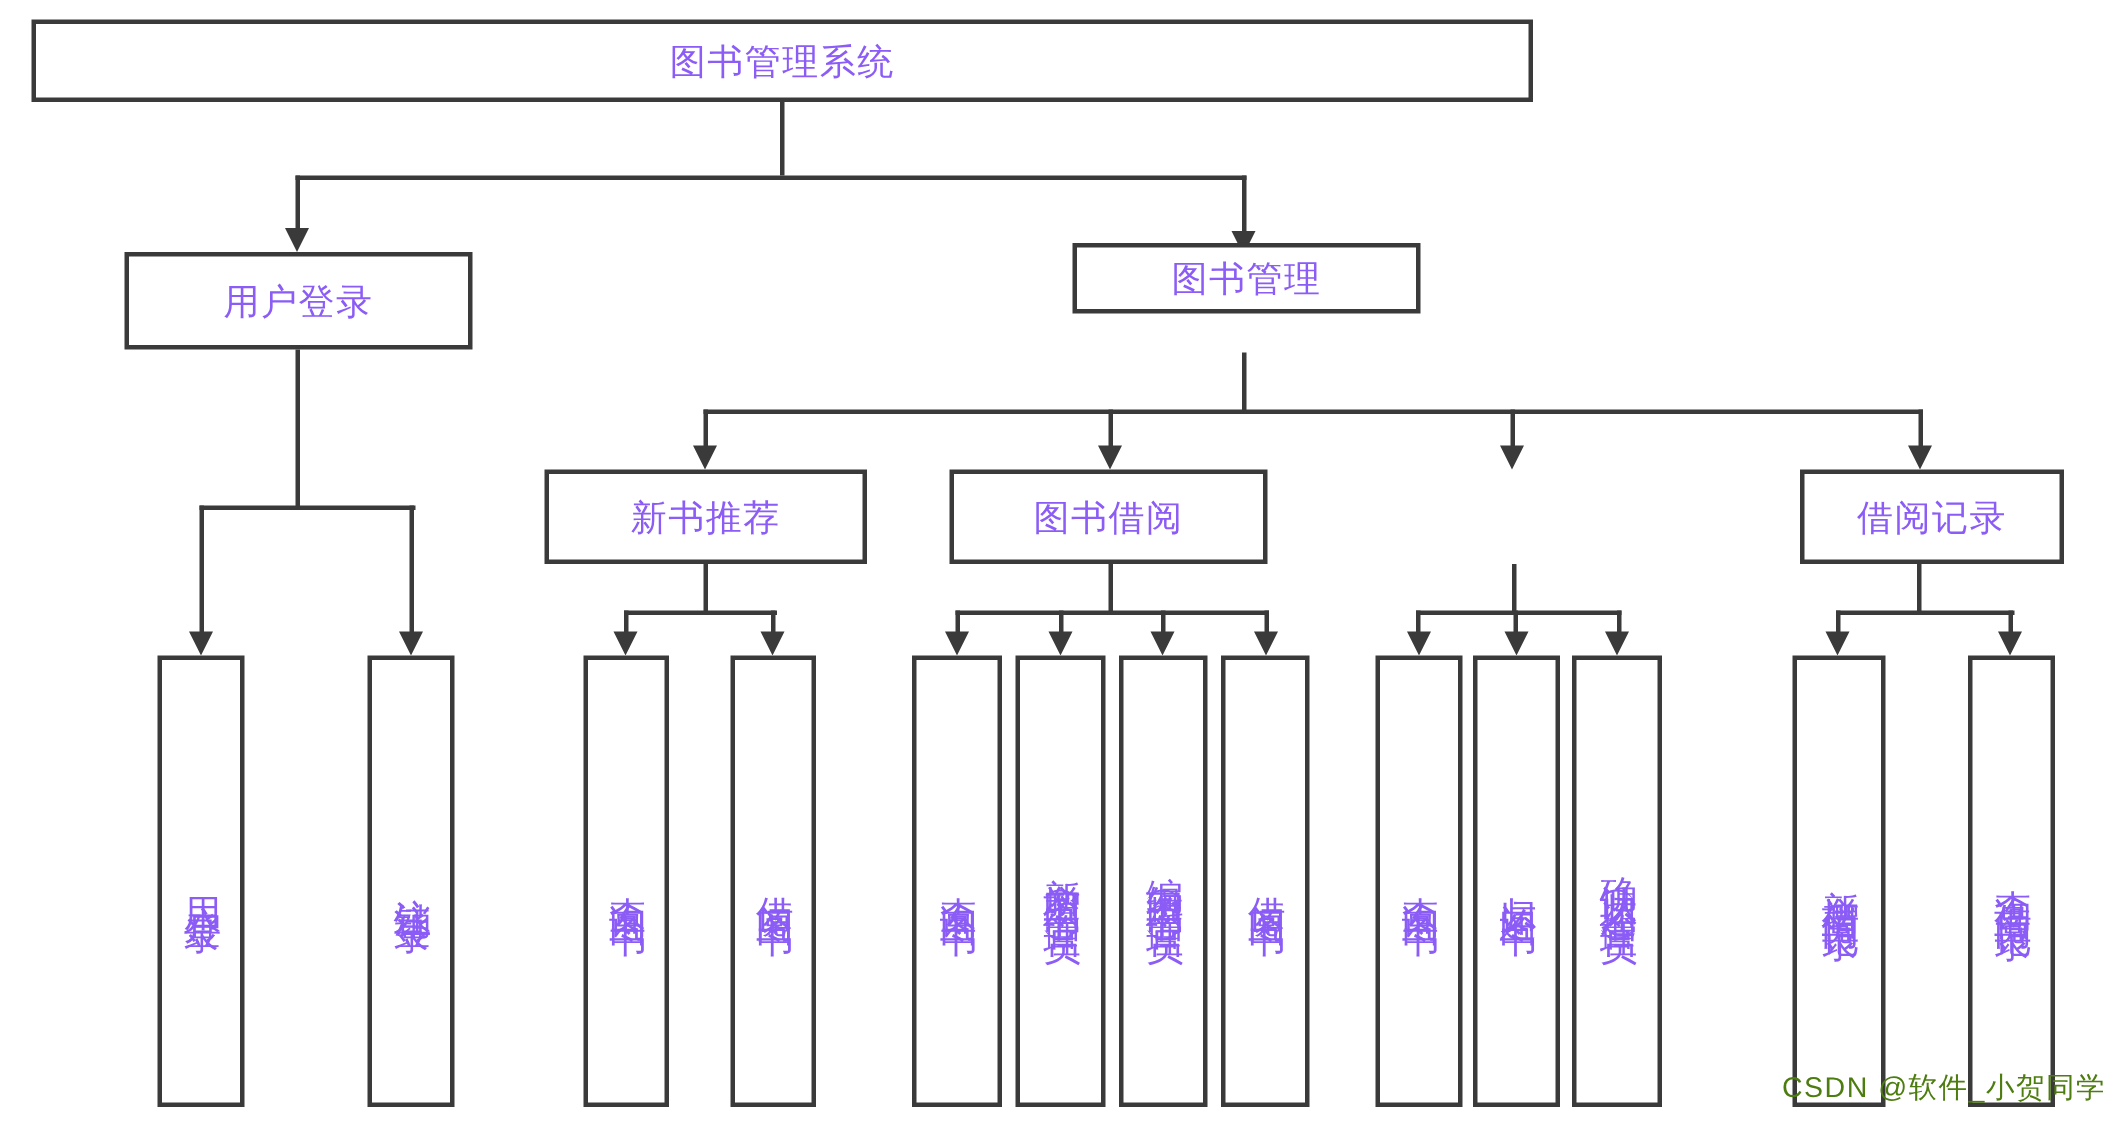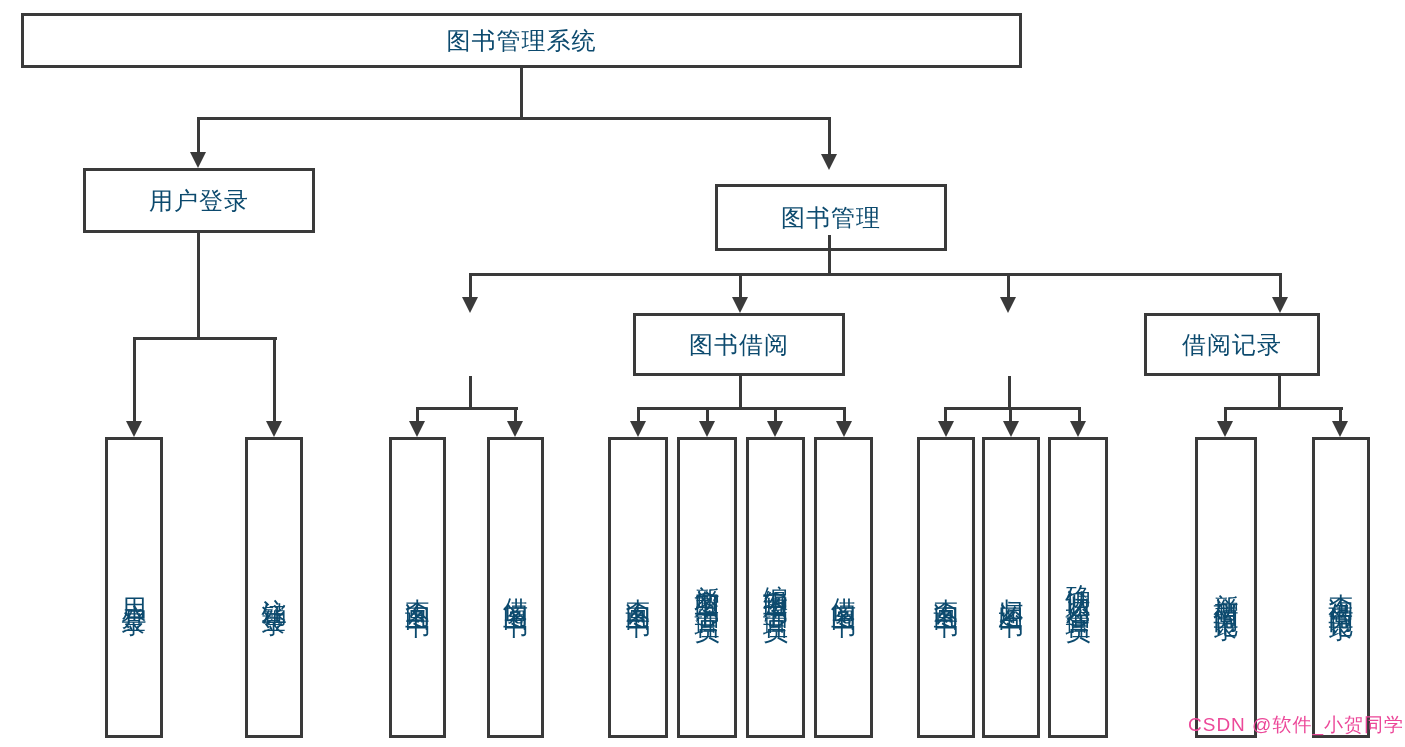--- a/index.html
+++ b/index.html
@@ -8,21 +8,21 @@
     width:1405px;height:747px;
     background:#ffffff;
     font-family:"Liberation Sans","DejaVu Sans",sans-serif;
     overflow:hidden;
   }
   .box{
     position:absolute;
     box-sizing:border-box;
     border:3px solid #3a3a3a;
     background:#ffffff;
-    color:#0c4a6e;
+    color:#8b5cf6;
     display:flex;
     align-items:center;
     justify-content:center;
     font-size:24px;
     letter-spacing:1px;
     text-align:center;
   }
   .vbox{
     writing-mode:vertical-rl;
     text-orientation:mixed;
@@ -35,63 +35,64 @@
   .ar{
     position:absolute;width:0;height:0;
     border-left:8px solid transparent;
     border-right:8px solid transparent;
     border-top:16px solid #3a3a3a;
   }
   .watermark{
     position:absolute;
     left:1188px;top:712px;
     font-size:19px;
-    color:#ec4899;
+    color:#4d7c0f;
     letter-spacing:1px;
     white-space:nowrap;
     z-index:5;
   }
 </style>
 </head>
 <body>
 
 <div class="canvas">
 
   <div class="box" style="left:21px;top:13px;width:1001px;height:55px">图书管理系统</div>
 
   <div class="vl" style="left:520px;top:68px;height:49px"></div>
   <div class="hl" style="left:197px;top:117px;width:634px"></div>
   <div class="vl" style="left:197px;top:117px;height:38px"></div>
   <div class="vl" style="left:828px;top:117px;height:38px"></div>
   <div class="ar" style="left:190px;top:152px"></div>
   <div class="ar" style="left:821px;top:154px"></div>
 
   <div class="box" style="left:83px;top:168px;width:232px;height:65px">用户登录</div>
-  <div class="box" style="left:715px;top:184px;width:232px;height:67px">图书管理</div>
+  <div class="box" style="left:715px;top:162px;width:232px;height:47px">图书管理</div>
 
   <div class="vl" style="left:197px;top:233px;height:106px"></div>
   <div class="hl" style="left:133px;top:337px;width:144px"></div>
   <div class="vl" style="left:133px;top:337px;height:86px"></div>
   <div class="vl" style="left:273px;top:337px;height:86px"></div>
   <div class="ar" style="left:126px;top:421px"></div>
   <div class="ar" style="left:266px;top:421px"></div>
 
   <div class="vl" style="left:828px;top:235px;height:40px"></div>
   <div class="hl" style="left:469px;top:273px;width:813px"></div>
   <div class="vl" style="left:469px;top:273px;height:28px"></div>
   <div class="vl" style="left:739px;top:273px;height:28px"></div>
   <div class="vl" style="left:1007px;top:273px;height:28px"></div>
   <div class="vl" style="left:1279px;top:273px;height:28px"></div>
   <div class="ar" style="left:462px;top:297px"></div>
   <div class="ar" style="left:732px;top:297px"></div>
   <div class="ar" style="left:1000px;top:297px"></div>
   <div class="ar" style="left:1272px;top:297px"></div>
 
+  <div class="box" style="left:363px;top:313px;width:215px;height:63px">新书推荐</div>
   <div class="box" style="left:633px;top:313px;width:212px;height:63px">图书借阅</div>
-  <div class="box" style="left:1144px;top:313px;width:176px;height:63px">借阅记录</div>
+  <div class="box" style="left:1200px;top:313px;width:176px;height:63px">借阅记录</div>
 
   <div class="vl" style="left:469px;top:376px;height:34px"></div>
   <div class="hl" style="left:416px;top:407px;width:102px"></div>
   <div class="vl" style="left:416px;top:407px;height:18px"></div>
   <div class="vl" style="left:514px;top:407px;height:18px"></div>
   <div class="ar" style="left:409px;top:421px"></div>
   <div class="ar" style="left:507px;top:421px"></div>
 
   <div class="vl" style="left:739px;top:376px;height:34px"></div>
   <div class="hl" style="left:637px;top:407px;width:209px"></div>

